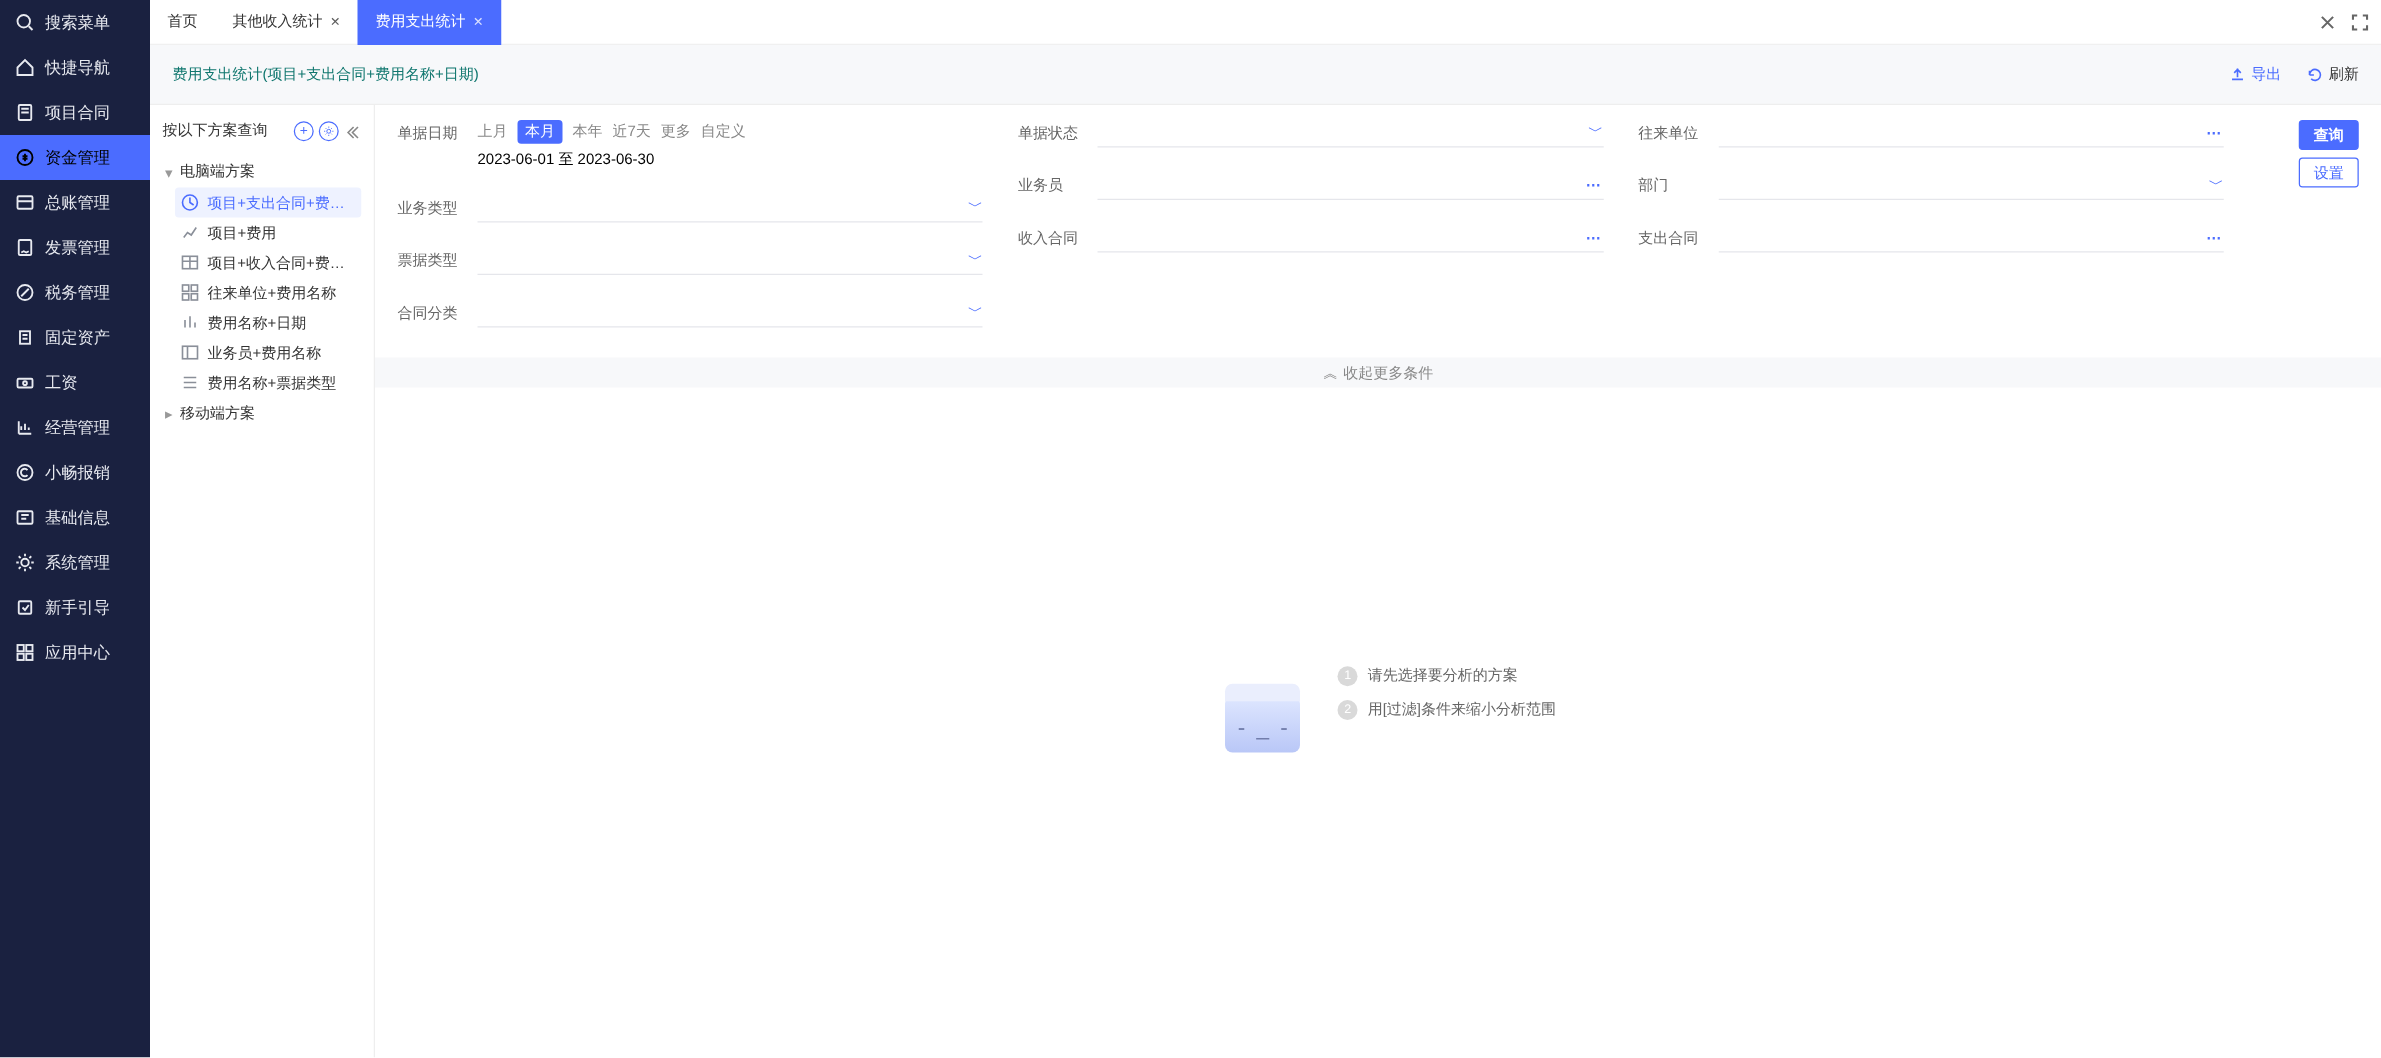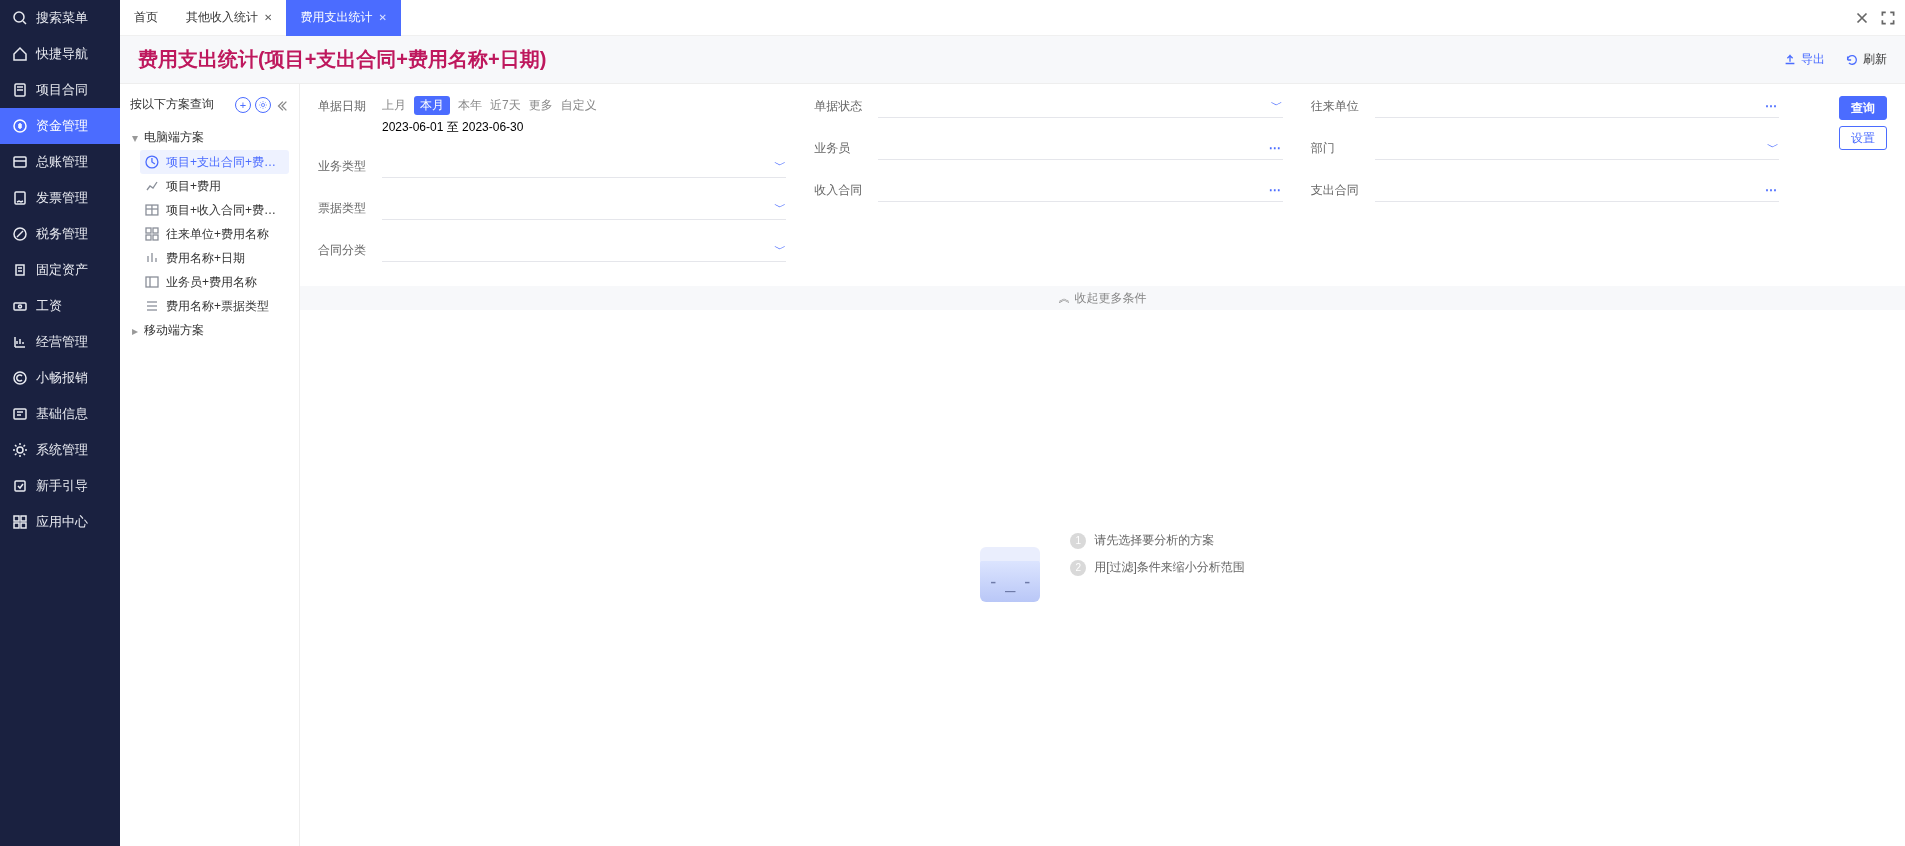--- a/index.html
+++ b/index.html
@@ -3,37 +3,37 @@
 <meta charset="utf-8">
 <style>
   * { box-sizing: border-box; margin: 0; padding: 0; }
   body { font-family: "Microsoft YaHei", Arial, sans-serif; font-size: 12px; color: #333; background: #fff; overflow: hidden; }
   .app { display: flex; height: 846px; width: 1905px; position: relative; }
 
   
   .sidebar { width: 120px; background: #1a2140; color: #e8eaf0; display: flex; flex-direction: column; }
   .sidebar-item { display: flex; align-items: center; padding: 10px 12px; cursor: pointer; height: 36px; }
   .sidebar-item .icon { width: 16px; height: 16px; margin-right: 8px; display: inline-flex; align-items: center; justify-content: center; }
-  .sidebar-item.active { background: #4b6cff; color: #ffffff; }
+  .sidebar-item.active { background: #4b6cff; color: #000000; }
   .sidebar-item span.label { font-size: 13px; }
 
   
   .main { flex: 1; display: flex; flex-direction: column; min-width: 0; }
 
   
   .tabs-row { display: flex; align-items: center; height: 36px; background: #fff; border-bottom: 1px solid #f0f0f0; position: relative; }
   .tab { display: flex; align-items: center; padding: 0 14px; height: 36px; cursor: pointer; color: #333; }
   .tab.active { background: #4b6cff; color: #fff; }
   .tab .close-x { margin-left: 6px; font-size: 10px; opacity: .8; }
   .tabs-tools { position: absolute; right: 8px; top: 0; bottom: 0; display: flex; align-items: center; gap: 8px; color: #666; }
   .tabs-tools .icon { width: 18px; height: 18px; display: inline-flex; align-items: center; justify-content: center; cursor: pointer; }
 
   
   .page-header { display: flex; align-items: center; height: 48px; padding: 0 18px; background: #f7f8fa; border-bottom: 1px solid #eee; }
-  .page-title { font-size: 20px; font-weight: 700; color: #be185d; }
+  .page-title { font-size: 12px; font-weight: 400; color: #0f766e; }
   .page-header .tools { margin-left: auto; display: flex; gap: 20px; align-items: center; color: #4b6cff; font-size: 12px; cursor: pointer; }
   .page-header .tools .link { display: inline-flex; align-items: center; gap: 4px; color: #333; }
   .page-header .tools .link.blue { color: #4b6cff; }
   .page-header .tools .icon { width: 14px; height: 14px; color: #4b6cff; }
 
   
   .body-row { display: flex; min-height: 0; flex: 1; }
 
   
   .scheme-panel { width: 180px; border-right: 1px solid #eee; padding: 8px 10px; }

